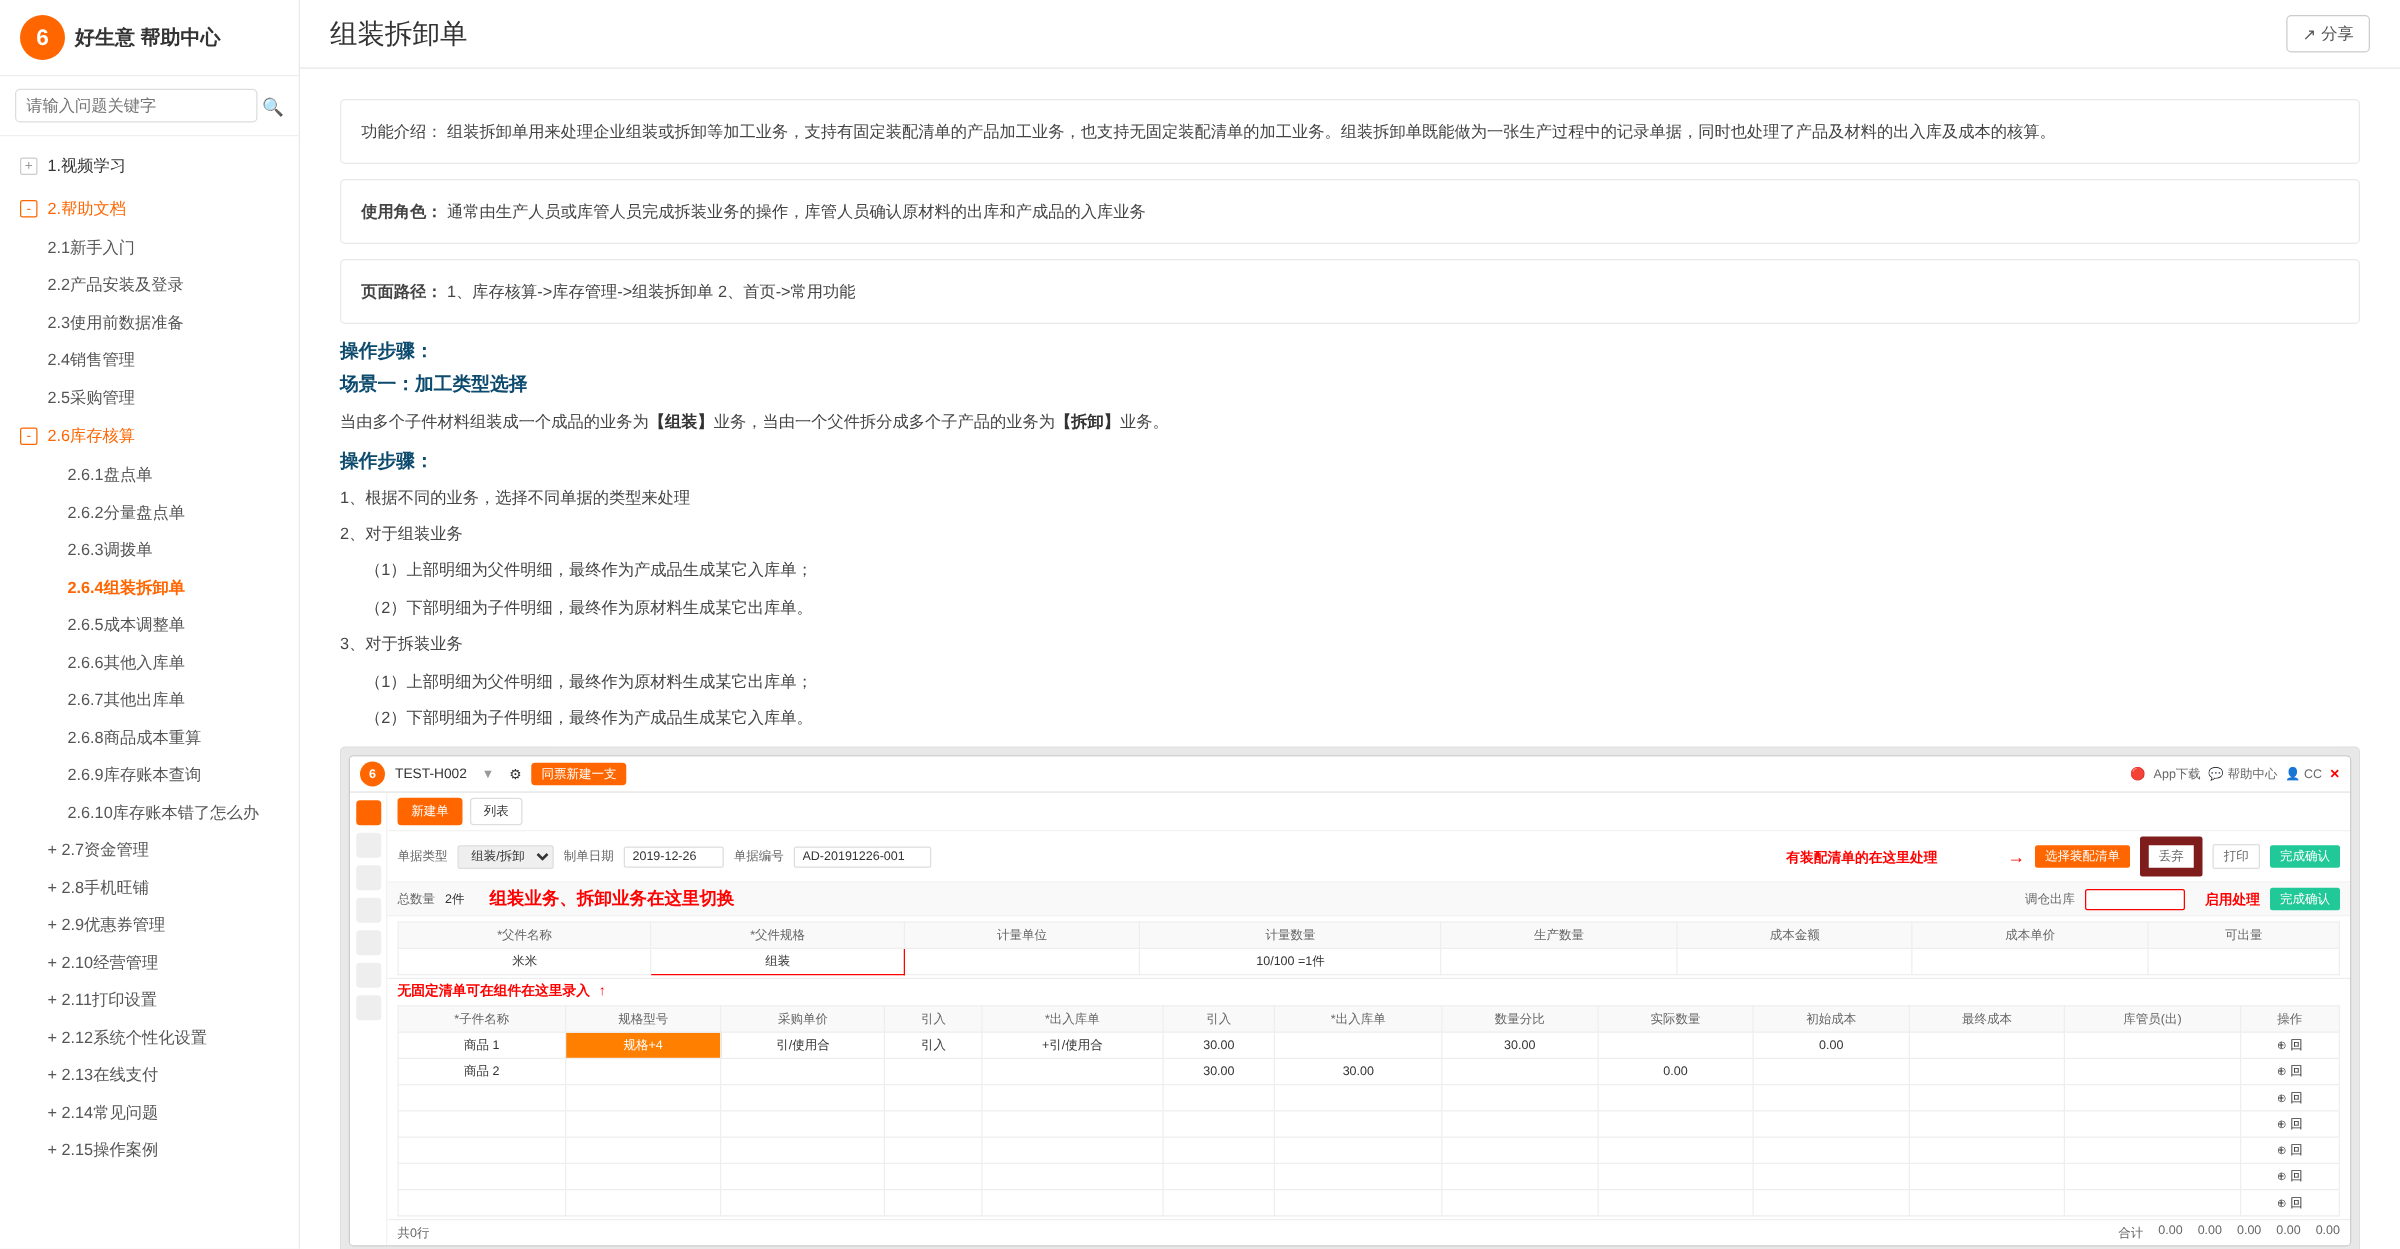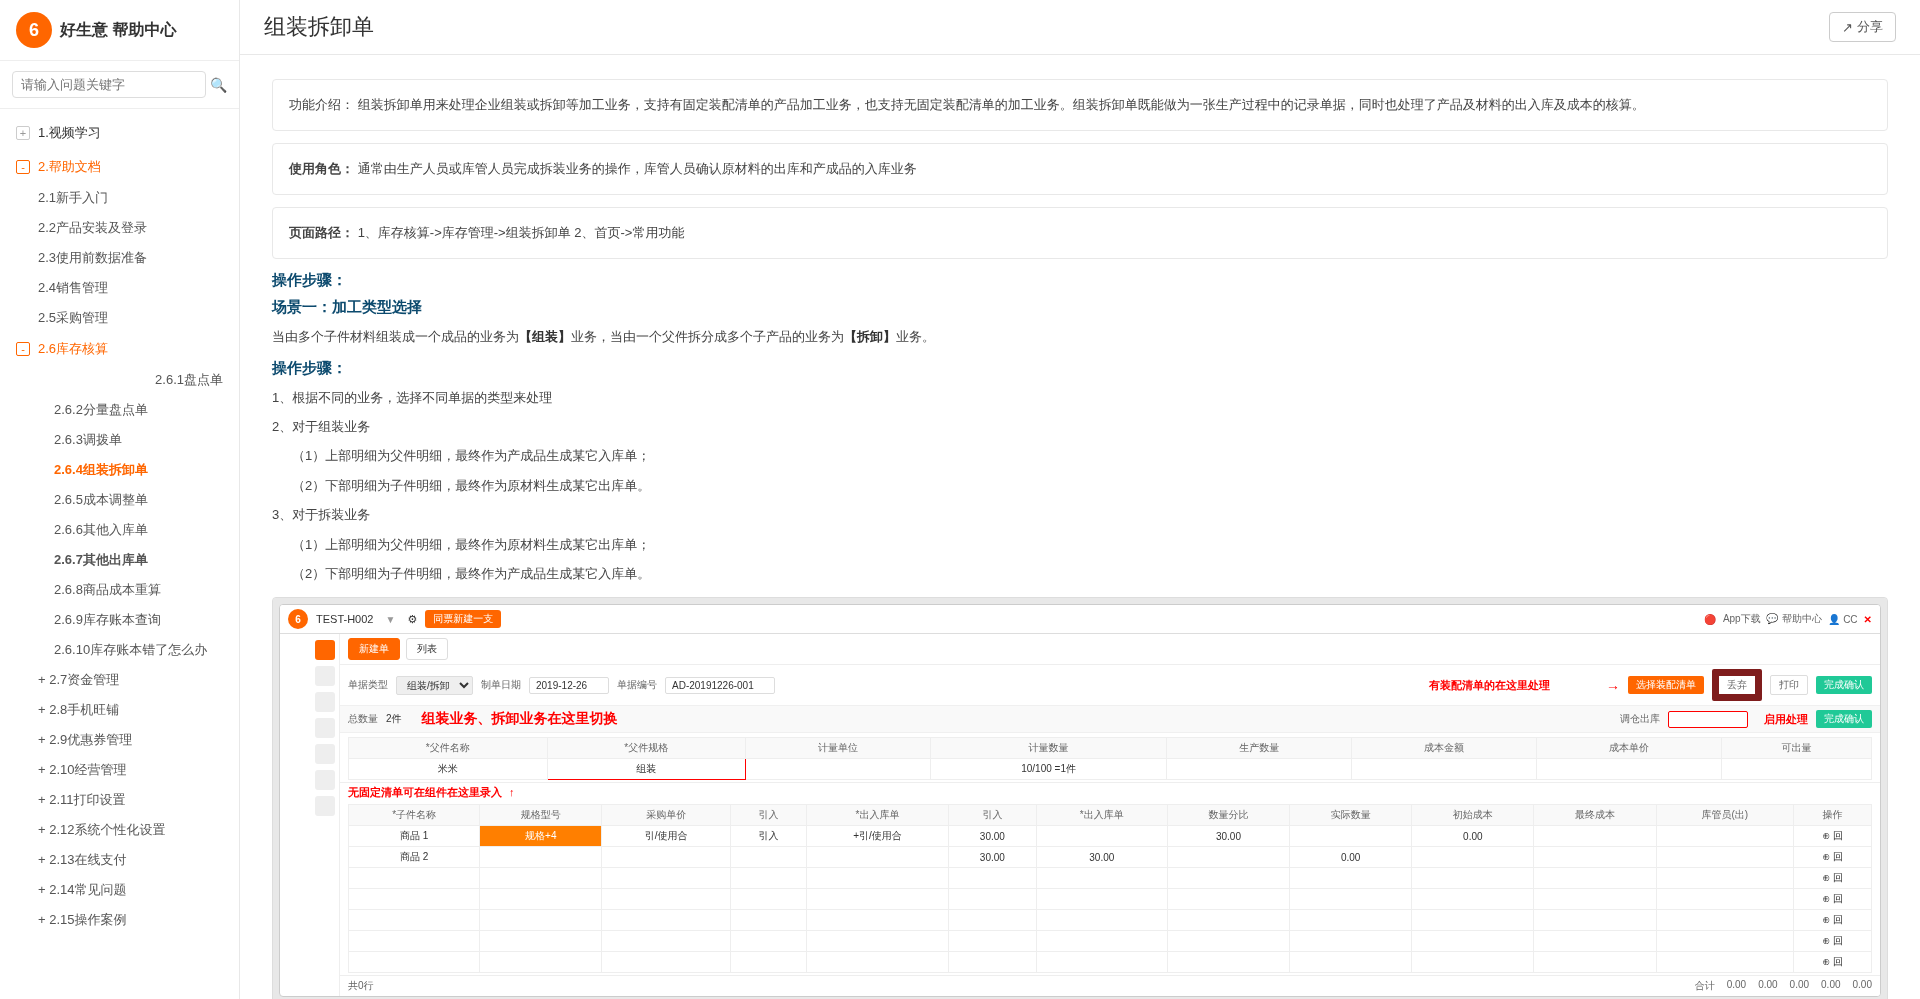--- a/index.html
+++ b/index.html
@@ -133,21 +133,21 @@
     }
     .app-topbar-icons { margin-left: auto; display: flex; gap: 6px; align-items: center; font-size: 10px; color: #666; }
 
     .app-sidebar-strip {
       width: 30px; background: #fff; border-right: 1px solid #eee;
       display: flex; flex-direction: column; align-items: center; padding: 6px 0; gap: 6px;
     }
     .app-sidebar-icon { width: 20px; height: 20px; background: #eee; border-radius: 3px; }
     .app-sidebar-icon.orange { background: #f60; }
 
-    .app-body { display: flex; margin-left: 30px; }
+    .app-body { display: flex; }
     .app-main-area { flex: 1; }
 
     .app-toolbar {
       background: #fff; border-bottom: 1px solid #eee;
       display: flex; align-items: center; padding: 4px 8px; gap: 6px; flex-wrap: wrap;
     }
     .app-toolbar-tab {
       padding: 3px 10px; border-radius: 3px; font-size: 10px; cursor: pointer; color: #333;
       border: 1px solid #ddd;
     }
@@ -226,39 +226,39 @@
         <span>2.4销售管理</span>
       </div>
       <div class="nav-sub-item">
         <span>2.5采购管理</span>
       </div>
 
       <div class="nav-section-header active" style="padding-left:16px;">
         <span class="minus-icon">-</span>
         <span>2.6库存核算</span>
       </div>
-      <div class="nav-sub-item" style="padding-left:54px;text-align:right;">
+      <div class="nav-sub-item" style="padding-left:54px;">
         <span>2.6.1盘点单</span>
       </div>
       <div class="nav-sub-item" style="padding-left:54px;">
         <span>2.6.2分量盘点单</span>
       </div>
       <div class="nav-sub-item" style="padding-left:54px;">
         <span>2.6.3调拨单</span>
       </div>
       <div class="nav-sub-item active" style="padding-left:54px;color:#f60;font-weight:bold;">
         <span>2.6.4组装拆卸单</span>
       </div>
       <div class="nav-sub-item" style="padding-left:54px;">
         <span>2.6.5成本调整单</span>
       </div>
       <div class="nav-sub-item" style="padding-left:54px;">
         <span>2.6.6其他入库单</span>
       </div>
-      <div class="nav-sub-item" style="padding-left:54px;font-weight:bold;">
+      <div class="nav-sub-item" style="padding-left:54px;">
         <span>2.6.7其他出库单</span>
       </div>
       <div class="nav-sub-item" style="padding-left:54px;">
         <span>2.6.8商品成本重算</span>
       </div>
       <div class="nav-sub-item" style="padding-left:54px;">
         <span>2.6.9库存账本查询</span>
       </div>
       <div class="nav-sub-item" style="padding-left:54px;">
         <span>2.6.10库存账本错了怎么办</span>

